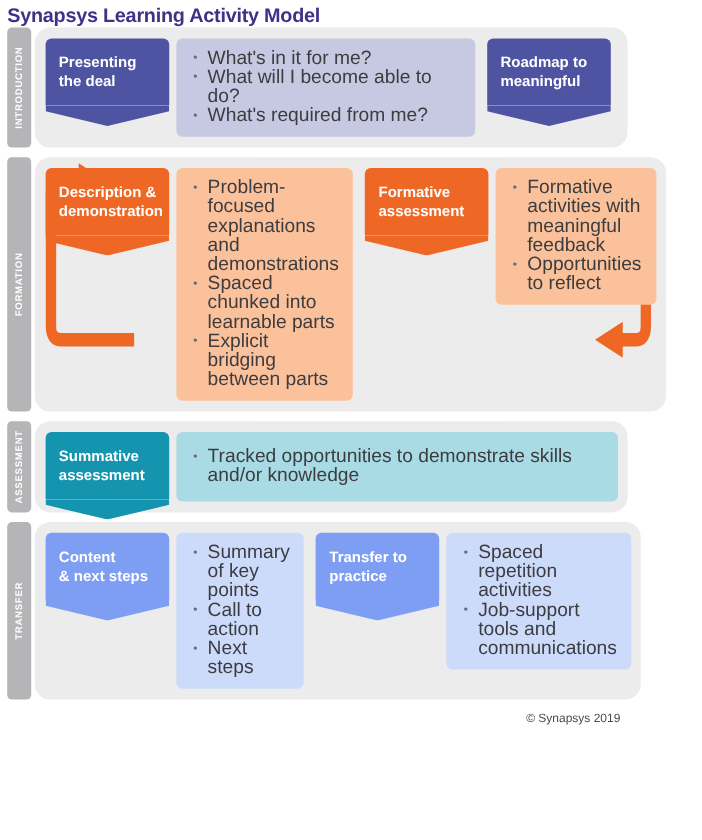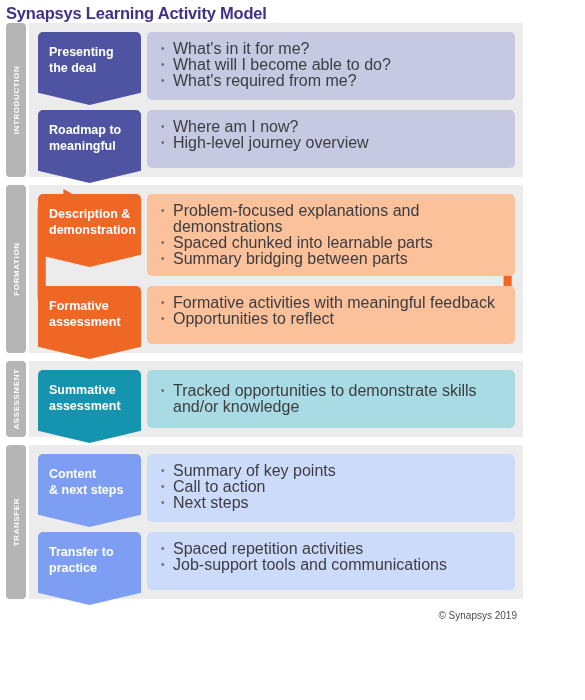--- a/index.html
+++ b/index.html
@@ -57,24 +57,24 @@
     transform-origin: center center;
     white-space: nowrap;
     color: #ffffff;
     font-size: 8px;
     font-weight: bold;
     letter-spacing: 0.6px;
   }
   .section-body {
     flex: 1 1 auto;
     background: #ececec;
-    border-radius: 0;
+    border-radius: 13px;
     padding: 9px 8px 9px 9px;
     display: flex;
-    flex-direction: column;
+    flex-direction: row;
     gap: 10px;
     position: relative;
   }
 
   
   .row {
     display: flex;
     align-items: flex-start;
     position: relative;
     z-index: 2;
@@ -209,26 +209,20 @@
       <div class="row h-mid">
         <div class="row-label">
           <span class="label-text">Roadmap to</span>
           <span class="label-text">meaningful</span>
           <span class="tail">
             <svg viewBox="0 0 100 18" preserveAspectRatio="none">
               <path d="M0,0 L100,0 L100,5 L50,18 L0,5 Z" fill="#4e53a2"></path>
             </svg>
           </span>
         </div>
-        <div class="row-points">
-          <ul>
-            <li>Where am I now?</li>
-            <li>High-level journey overview</li>
-          </ul>
-        </div>
       </div>
 
     </div>
   </div>
 
   <div class="section sec-formation">
     <div class="section-tab">
       <span class="section-tab-label">FORMATION</span>
     </div>
     <div class="section-body">
@@ -251,21 +245,21 @@
           <span class="tail">
             <svg viewBox="0 0 100 18" preserveAspectRatio="none">
               <path d="M0,0 L100,0 L100,5 L50,18 L0,5 Z" fill="#ef6724"></path>
             </svg>
           </span>
         </div>
         <div class="row-points">
           <ul>
             <li>Problem-focused explanations and demonstrations</li>
             <li>Spaced chunked into learnable parts</li>
-            <li>Summary bridging between parts</li>
+            <li>Explicit bridging between parts</li>
           </ul>
         </div>
       </div>
 
       <div class="row h-mid">
         <div class="row-label">
           <span class="label-text">Formative</span>
           <span class="label-text">assessment</span>
           <span class="tail">
             <svg viewBox="0 0 100 18" preserveAspectRatio="none">

